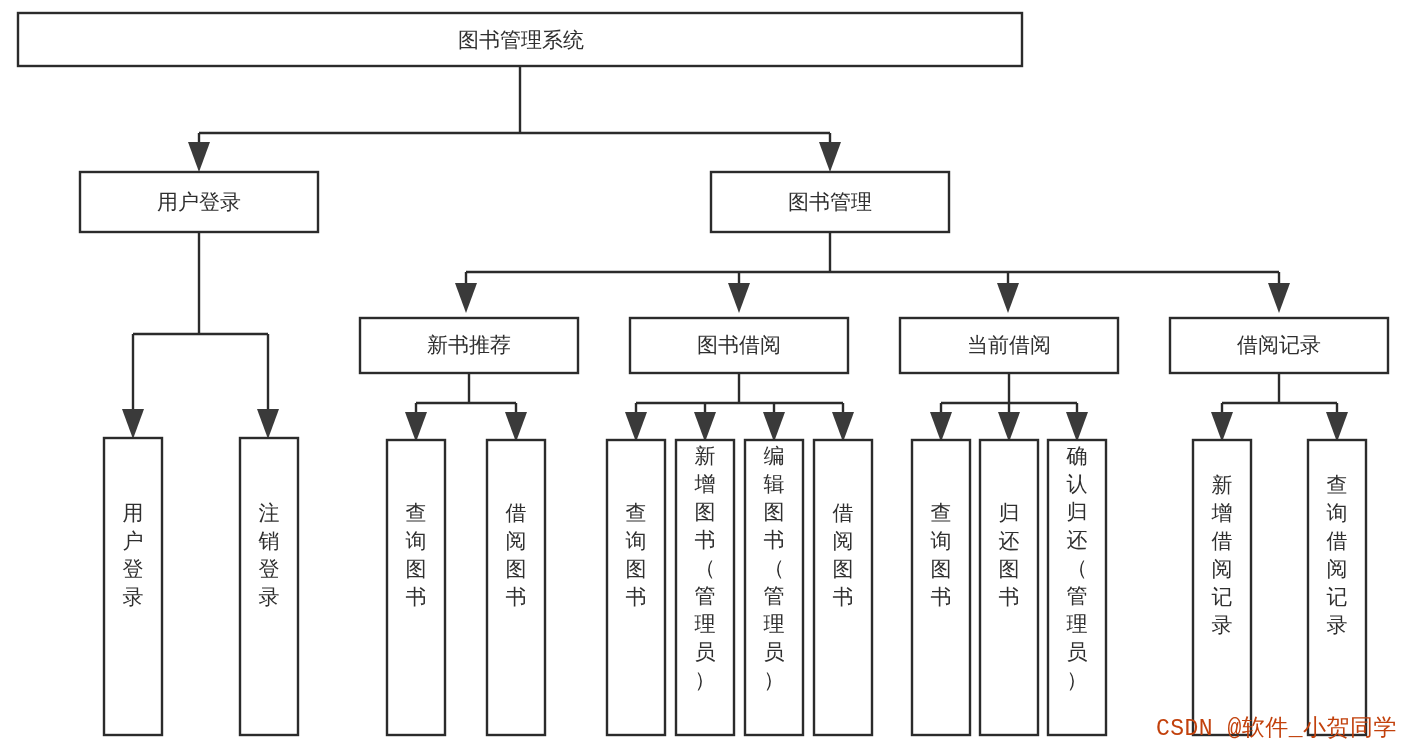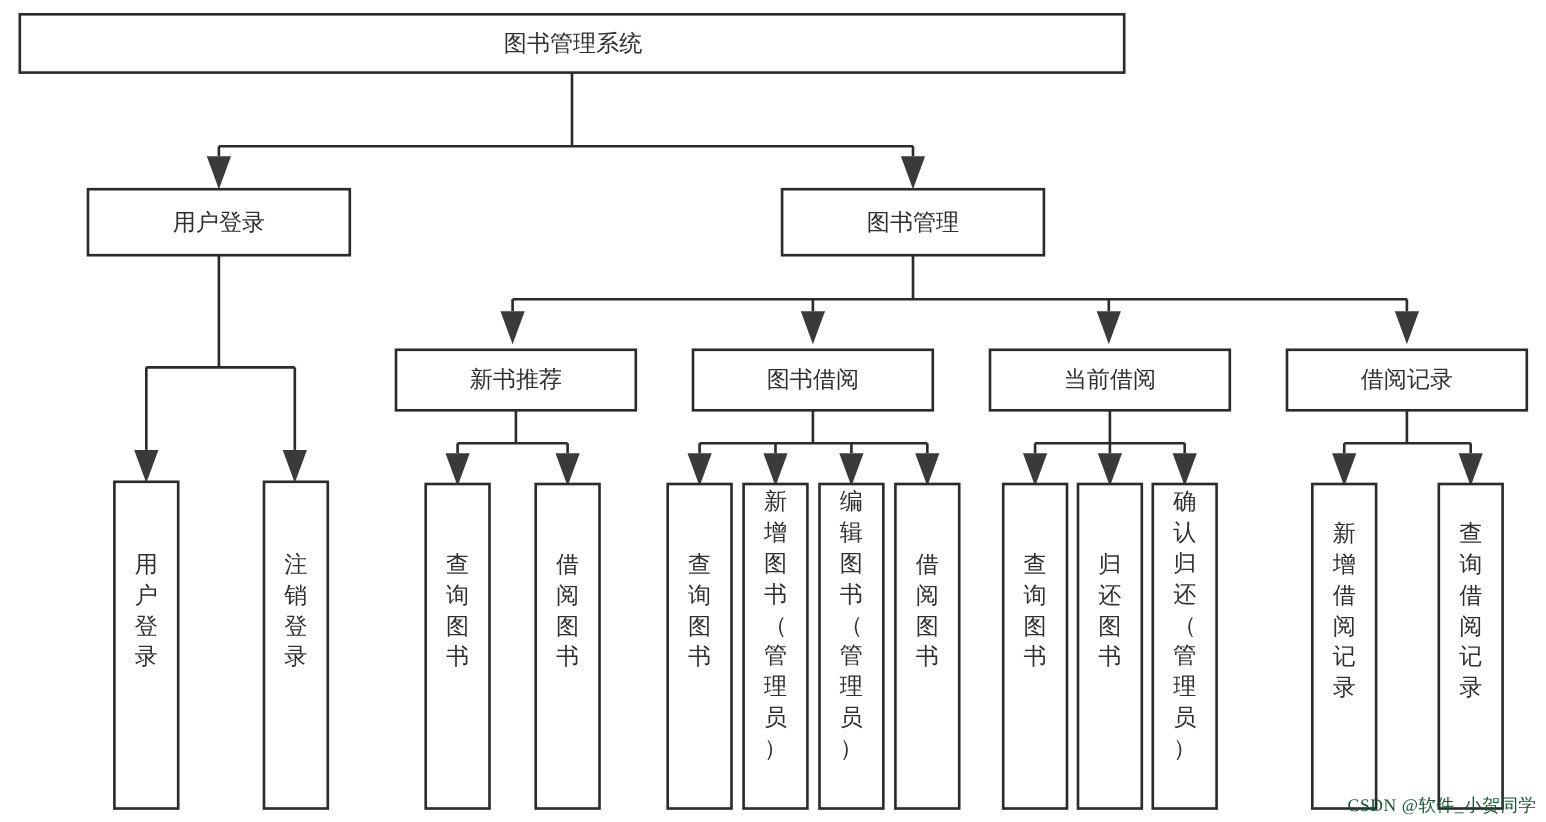--- a/index.html
+++ b/index.html
@@ -55,23 +55,23 @@
     font-family: "DejaVu Sans", "Liberation Sans", sans-serif;
     font-size: 21px;
     fill: #2f2f2f;
     text-anchor: middle;
     white-space: pre;
   }
   .watermark {
     position: absolute;
     right: 8px;
     bottom: 4px;
-    font-family: Liberation Serif, serif;
-    font-size: 16px;
-    color: #14532d;
+    font-family: Liberation Mono, monospace;
+    font-size: 23px;
+    color: #c2410c;
     letter-spacing: 0.5px;
     user-select: none;
     pointer-events: none;
   }
 </style>
 </head>
 <body>
 
 <div id="diagram-root">
 

